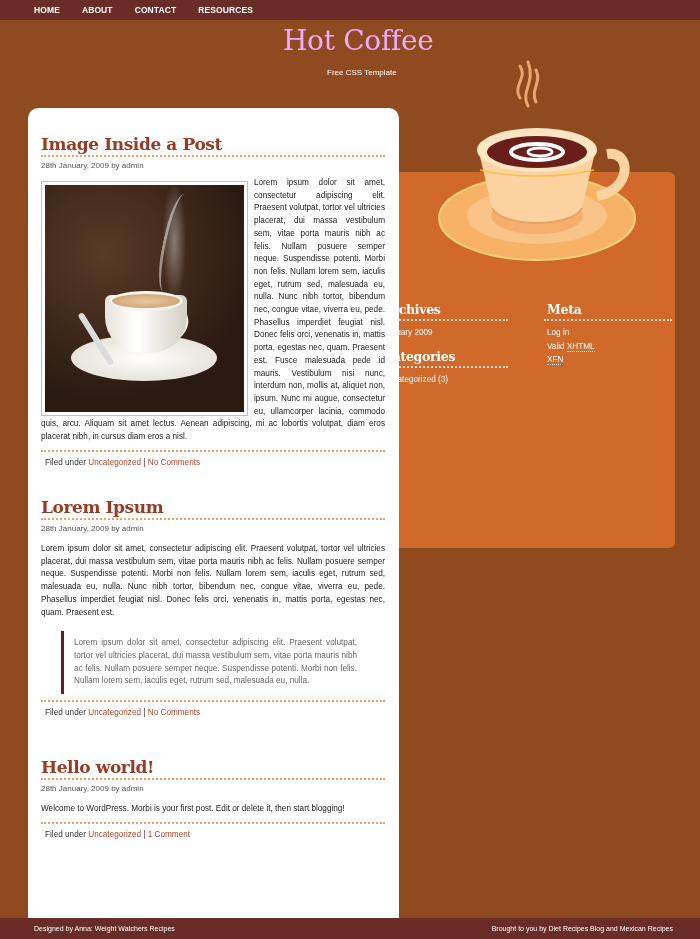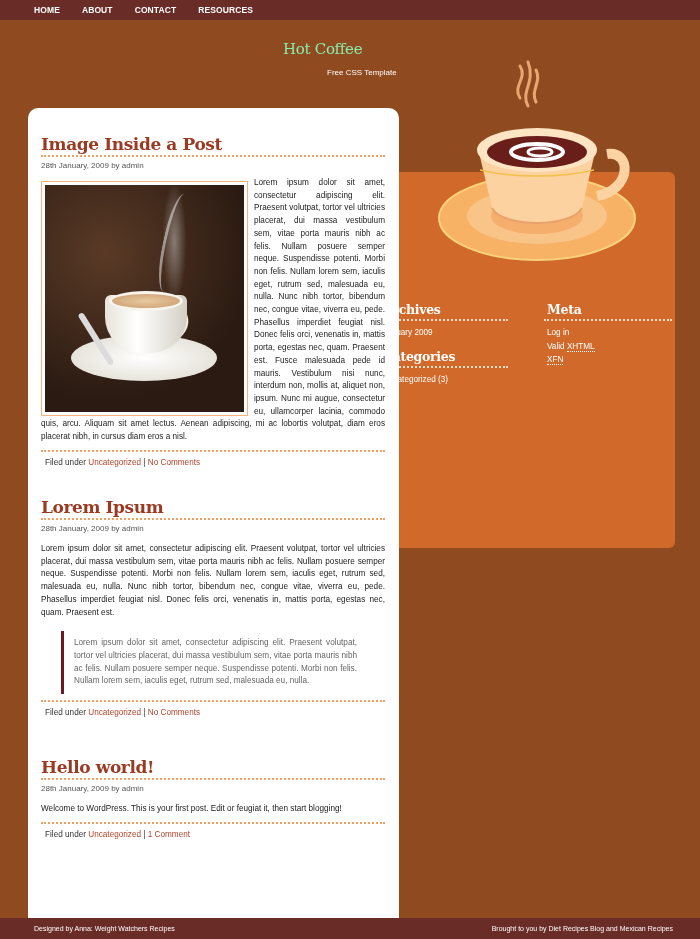--- a/index.html
+++ b/index.html
@@ -19,23 +19,23 @@
     background: #6a2c26;
   }
   .topnav ul { list-style: none; display: flex; padding-left: 34px; gap: 8px; }
   .topnav li a {
     display: block; color: #fff; font-weight: bold; font-size: 8.5px;
     line-height: 20px; margin-right: 14px; letter-spacing: 0.1px;
   }
 
   
   .site-title {
-    position: absolute; top: 40px; left: 283px;
+    position: absolute; top: 24px; left: 283px;
     font-family: "DejaVu Serif", "Liberation Serif", serif;
-    font-size: 15px; color: #86efac; letter-spacing: -0.3px;
+    font-size: 28px; color: #f0abfc; letter-spacing: -0.3px;
   }
   .site-tagline {
     position: absolute; top: 68px; left: 327px;
     font-size: 8px; color: #fff;
   }
 
   
   .content {
     position: absolute; left: 28px; top: 108px; width: 371px; height: 886px;
     background: #fff; border-radius: 10px;
@@ -232,21 +232,21 @@
     <blockquote>Lorem ipsum dolor sit amet, consectetur adipiscing elit. Praesent volutpat, tortor vel ultricies placerat, dui massa vestibulum sem, vitae porta mauris nibh ac felis. Nullam posuere semper neque. Suspendisse potenti. Morbi non felis. Nullam lorem sem, iaculis eget, rutrum sed, malesuada eu, nulla.</blockquote>
     <div class="post-footer-rule"></div>
     <div class="post-footer">
       <span>Filed under </span><a href="#">Uncategorized</a><span> | </span><a href="#">No Comments</a>
     </div>
   </article>
 
   <article class="post" style="top:649px;">
     <h1 class="post-title">Hello world!</h1>
     <div class="post-meta">28th January, 2009 by admin</div>
-    <div class="post-body">Welcome to WordPress. This is your first post. Edit or feugiat it, then start blogging!</div>
+    <div class="post-body">Welcome to WordPress. Morbi is your first post. Edit or delete it, then start blogging!</div>
     <div class="post-footer-rule"></div>
     <div class="post-footer">
       <span>Filed under </span><a href="#">Uncategorized</a><span> | </span><a href="#">1 Comment</a>
     </div>
   </article>
 </main>
 
 <footer class="footer">
   <span class="left">Designed by Anna: Weight Watchers Recipes</span>
   <span class="right">Brought to you by Diet Recipes Blog and Mexican Recipes</span>

